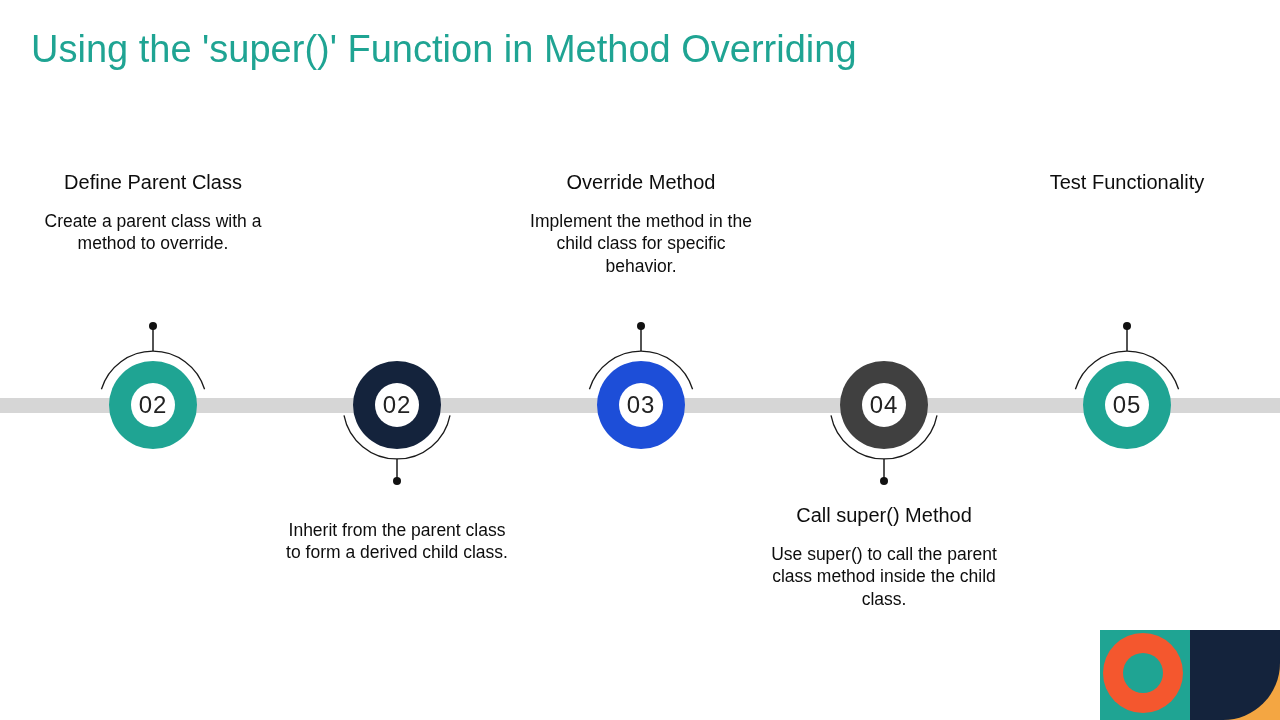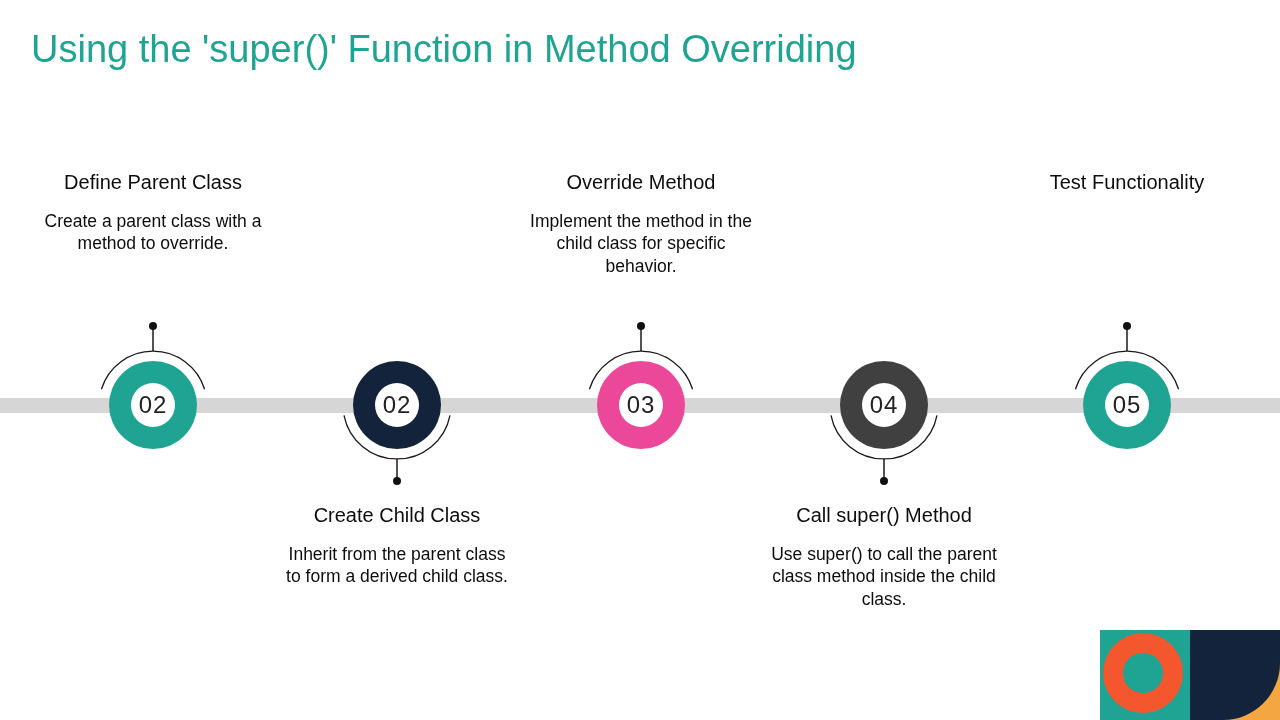--- a/index.html
+++ b/index.html
@@ -84,21 +84,21 @@
       <div class="donut-inner">02</div>
     </div>
   </div>
 
   <div class="milestone top" style="left:571px">
     <svg width="140" height="175" viewBox="0 0 140 175">
       <path d="M 18.4 71.2 A 54 54 0 0 1 121.6 71.2" fill="none" stroke="#1a1a1a" stroke-width="1.3"></path>
       <line x1="70" y1="33" x2="70" y2="10" stroke="#1a1a1a" stroke-width="1.5"></line>
       <circle cx="70" cy="8" r="4" fill="#111111"></circle>
     </svg>
-    <div class="donut" style="background-color: #ec4899;">
+    <div class="donut" style="background-color: #1d4ed8;">
       <div class="donut-inner">03</div>
     </div>
   </div>
 
   <div class="milestone bottom" style="left:814px">
     <svg width="140" height="175" viewBox="0 0 140 175">
       <path d="M 17 98.3 A 54 54 0 0 0 123 98.3" fill="none" stroke="#1a1a1a" stroke-width="1.3"></path>
       <line x1="70" y1="142" x2="70" y2="162" stroke="#1a1a1a" stroke-width="1.5"></line>
       <circle cx="70" cy="164" r="4" fill="#111111"></circle>
     </svg>
@@ -118,21 +118,20 @@
     </div>
   </div>
 
   <div class="step-text top-text" style="left:3px">
     <div class="step-title">Define Parent Class</div>
     <div class="step-desc">Create a parent class with a
 method to override.</div>
   </div>
 
   <div class="step-text bottom-text" style="left:247px">
-    <div class="step-title">Create Child Class</div>
     <div class="step-desc">Inherit from the parent class
 to form a derived child class.</div>
   </div>
 
   <div class="step-text top-text" style="left:491px">
     <div class="step-title">Override Method</div>
     <div class="step-desc">Implement the method in the
 child class for specific
 behavior.</div>
   </div>

